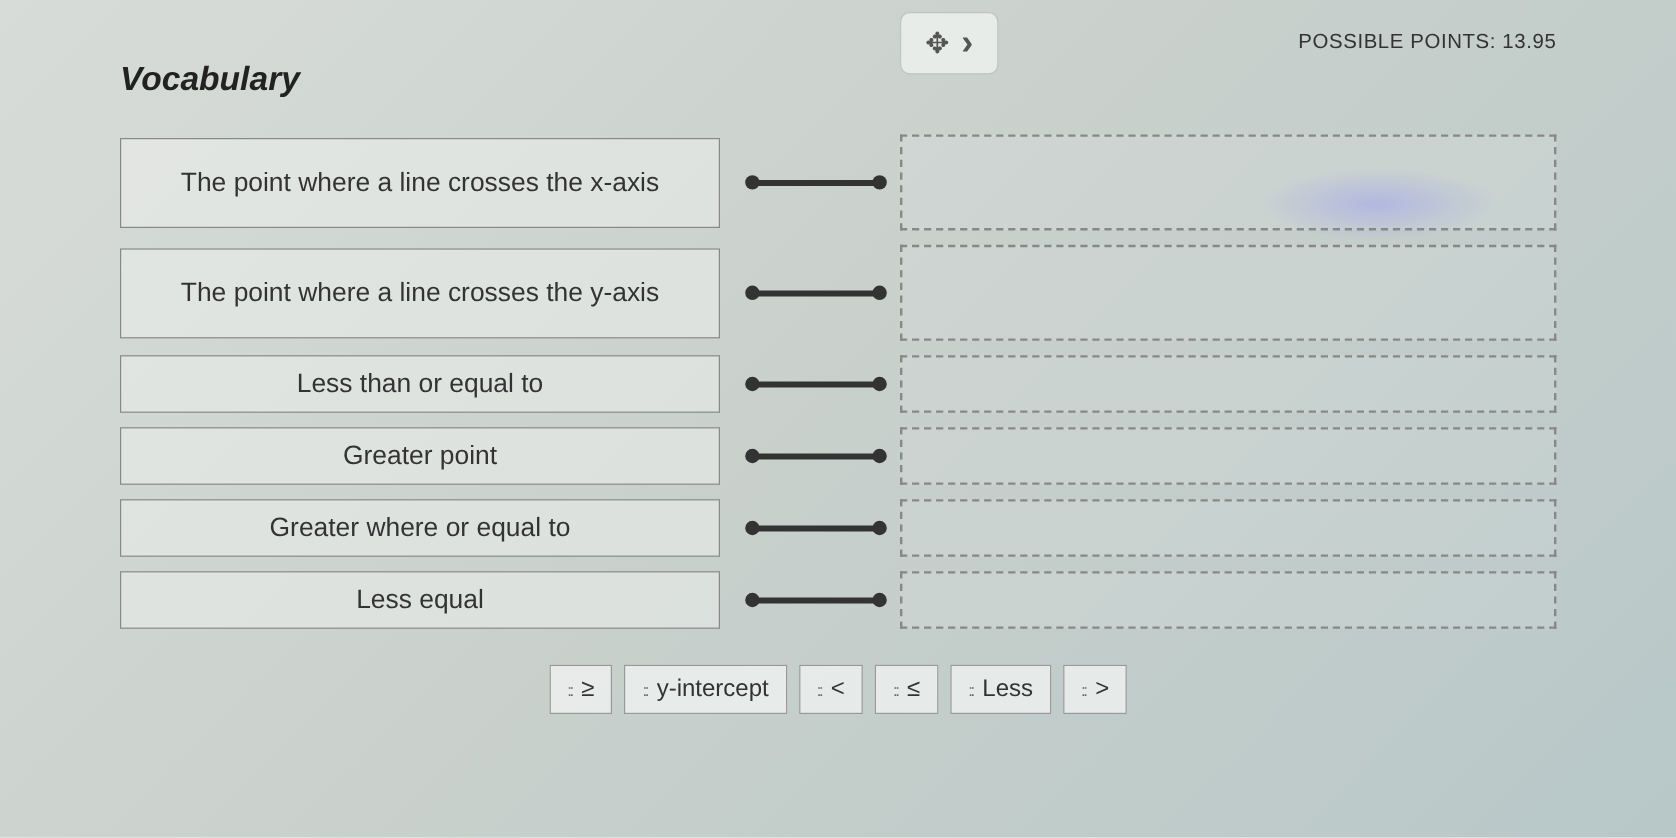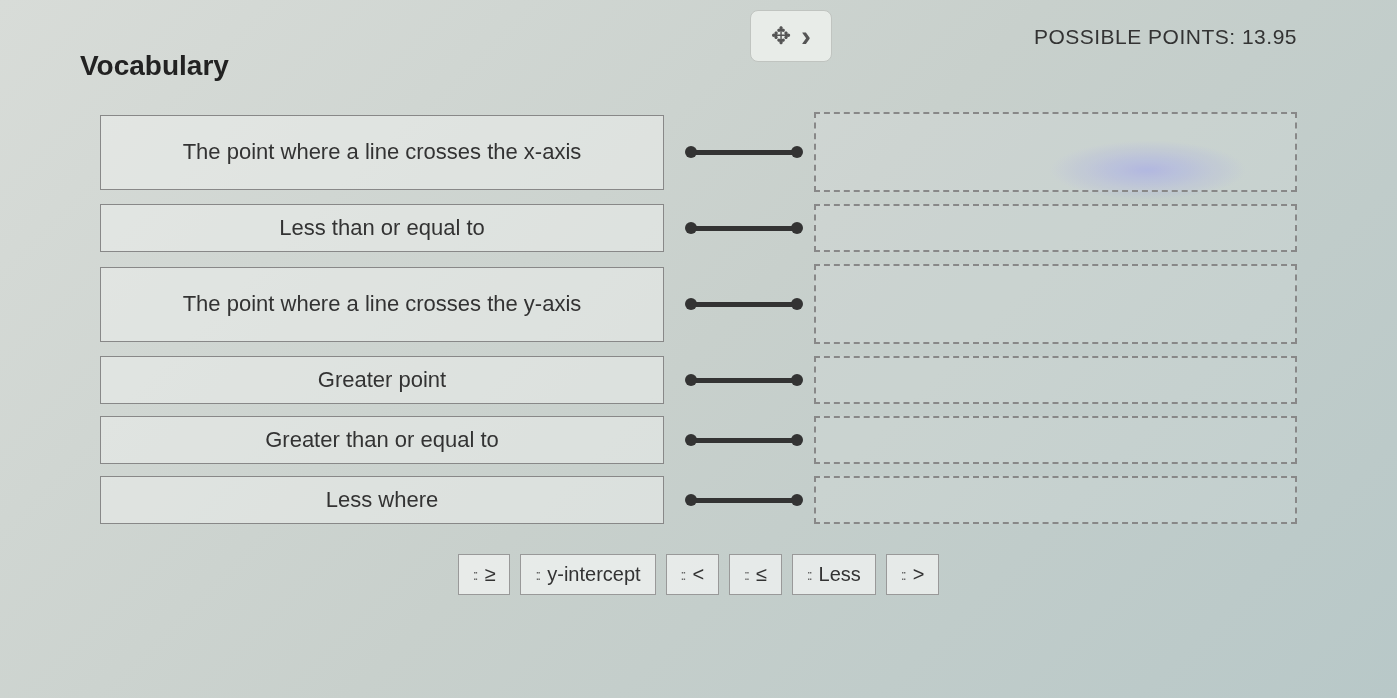--- a/index.html
+++ b/index.html
@@ -8,21 +8,22 @@
     background: linear-gradient(135deg, #d8dcd8 0%, #c8d0cc 50%, #b8c8c8 100%);
     width: 1397px;
     height: 698px;
     overflow: hidden;
     position: relative;
   }
   .header {
     display: flex;
     justify-content: space-between;
     align-items: center;
-    padding: 20px 100px 10px 80px;
+    padding: 20px 100px 10px 100px;
+    font-style: italic;
   }
   .title {
     font-size: 28px;
     font-weight: bold;
     color: #222;
     margin-top: 30px;
   }
   .nav-controls {
     display: flex;
     align-items: center;
@@ -30,39 +31,39 @@
     background: #e8ece8;
     border: 1px solid #c0c4c0;
     border-radius: 8px;
     padding: 8px 20px;
     position: absolute;
     left: 750px;
     top: 10px;
   }
   .nav-controls span { font-size: 24px; color: #555; cursor: pointer; }
   .points {
-    font-size: 21px;
+    font-size: 17px;
     color: #333;
     position: absolute;
     right: 100px;
     top: 25px;
     letter-spacing: 0.5px;
   }
   .content {
     padding: 0 100px;
     margin-top: 20px;
   }
   .match-row {
     display: flex;
     align-items: center;
     margin-bottom: 12px;
     position: relative;
   }
   .term-box {
-    width: 564px;
+    width: 500px;
     border: 1px solid #888;
     background: rgba(240,242,240,0.5);
     padding: 10px 15px;
     font-size: 22px;
     color: #333;
     text-align: center;
     min-height: 48px;
     display: flex;
     align-items: center;
     justify-content: center;
@@ -142,45 +143,45 @@
 
 <div class="content">
 
   <div class="match-row">
     <div class="term-box tall">The point where a line crosses the x-axis</div>
     <div class="connector"></div>
     <div class="drop-zone tall"></div>
   </div>
 
   <div class="match-row">
+    <div class="term-box tall">The point where a line crosses the y-axis</div>
+    <div class="connector"></div>
+    <div class="drop-zone tall"></div>
+  </div>
+
+  <div class="match-row">
     <div class="term-box">Less than or equal to</div>
     <div class="connector"></div>
     <div class="drop-zone"></div>
   </div>
 
   <div class="match-row">
-    <div class="term-box tall">The point where a line crosses the y-axis</div>
-    <div class="connector"></div>
-    <div class="drop-zone tall"></div>
-  </div>
-
-  <div class="match-row">
     <div class="term-box">Greater point</div>
     <div class="connector"></div>
     <div class="drop-zone"></div>
   </div>
 
   <div class="match-row">
-    <div class="term-box">Greater than or equal to</div>
-    <div class="connector"></div>
-    <div class="drop-zone"></div>
-  </div>
-
-  <div class="match-row">
-    <div class="term-box">Less where</div>
+    <div class="term-box">Greater where or equal to</div>
+    <div class="connector"></div>
+    <div class="drop-zone"></div>
+  </div>
+
+  <div class="match-row">
+    <div class="term-box">Less equal</div>
     <div class="connector"></div>
     <div class="drop-zone"></div>
   </div>
 
 </div>
 
 <div class="answer-bank">
   <div class="chip">
     <span class="grip">::</span>
     <span>≥</span>

